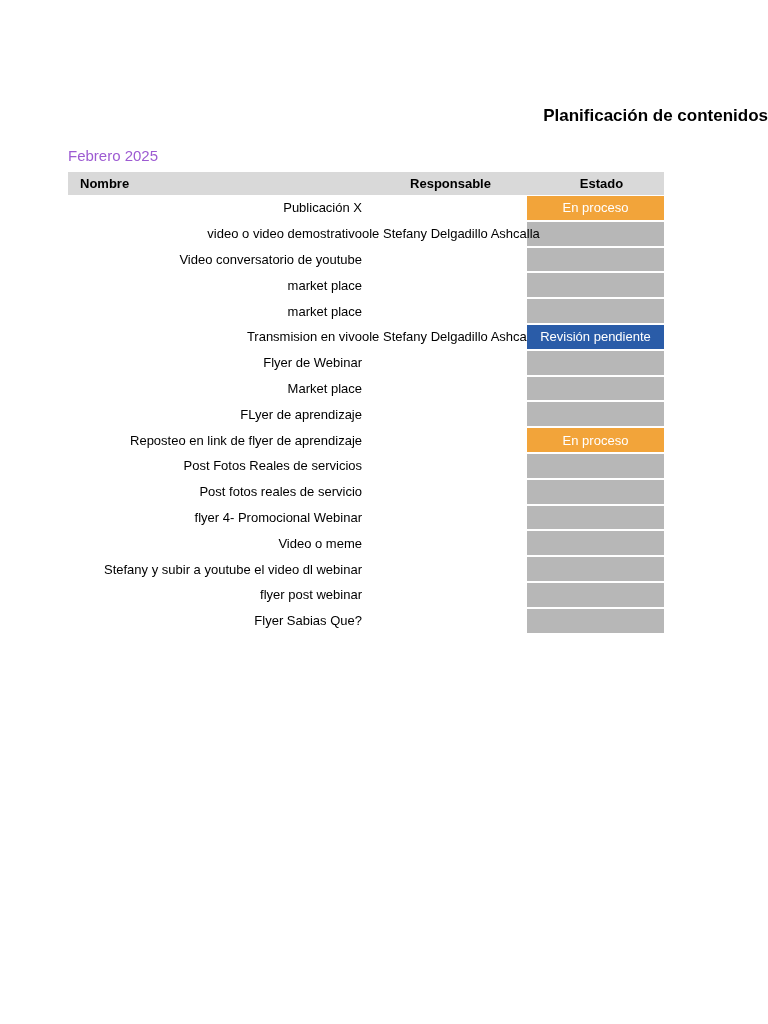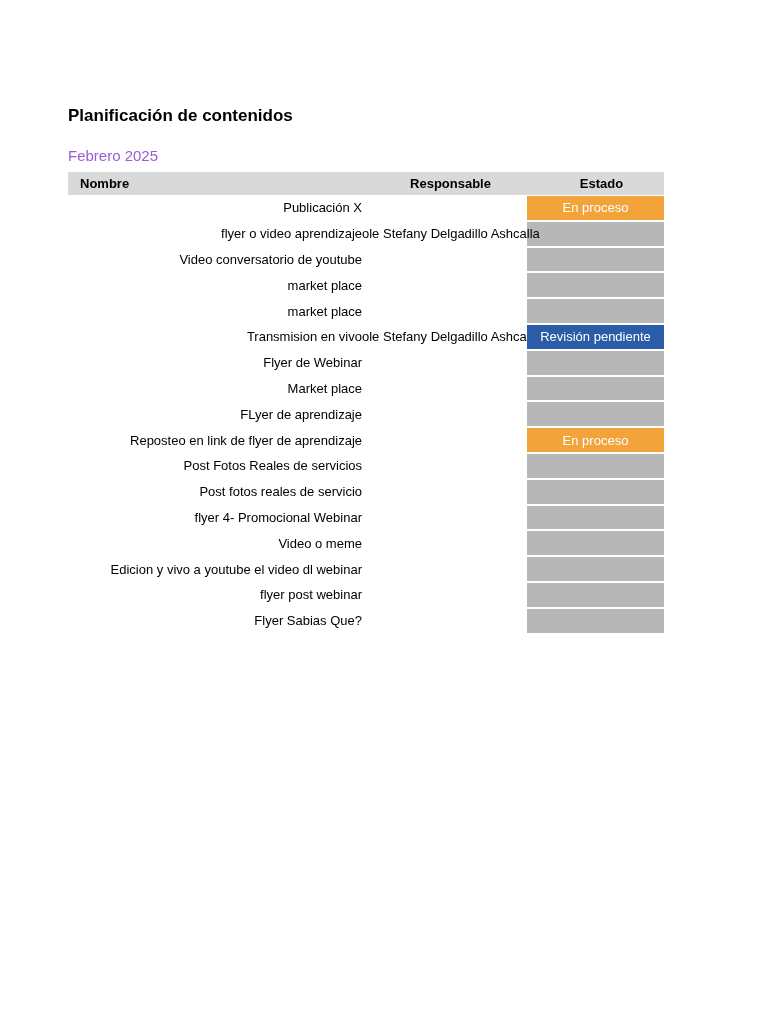--- a/index.html
+++ b/index.html
@@ -15,20 +15,21 @@
     box-sizing: border-box;
     padding: 106px 0 0 68px;
     background: #ffffff;
     overflow: hidden;
   }
   .doc-title {
     font-size: 17px;
     font-weight: bold;
     margin: 0 0 21px 0;
     color: #000000;
+    text-align: right;
   }
   .section-title {
     font-size: 15px;
     font-weight: normal;
     margin: 0 0 8px 0;
     color: var(--purple, #9d5bd2);
   }
   .table {
     width: 596px;
   }
@@ -101,21 +102,21 @@
     <div id="rows">
   <div class="row">
     <div class="cell nombre">Publicación X</div>
     <div class="cell resp"></div>
     <div class="cell estado">
       <div class="badge" style="background: rgb(242, 164, 58); color: rgb(255, 255, 255);">En proceso</div>
     </div>
   </div>
 
   <div class="row">
-    <div class="cell nombre">flyer o video aprendizaje</div>
+    <div class="cell nombre">video o video demostrativo</div>
     <div class="cell resp">ole Stefany Delgadillo Ashcalla</div>
     <div class="cell estado">
       
     </div>
   </div>
 
   <div class="row">
     <div class="cell nombre">Video conversatorio de youtube</div>
     <div class="cell resp"></div>
     <div class="cell estado">
@@ -205,21 +206,21 @@
 
   <div class="row">
     <div class="cell nombre">Video o meme</div>
     <div class="cell resp"></div>
     <div class="cell estado">
       
     </div>
   </div>
 
   <div class="row">
-    <div class="cell nombre">Edicion y vivo a youtube el video dl webinar</div>
+    <div class="cell nombre">Stefany y subir a youtube el video dl webinar</div>
     <div class="cell resp"></div>
     <div class="cell estado">
       
     </div>
   </div>
 
   <div class="row">
     <div class="cell nombre">flyer post webinar</div>
     <div class="cell resp"></div>
     <div class="cell estado">

